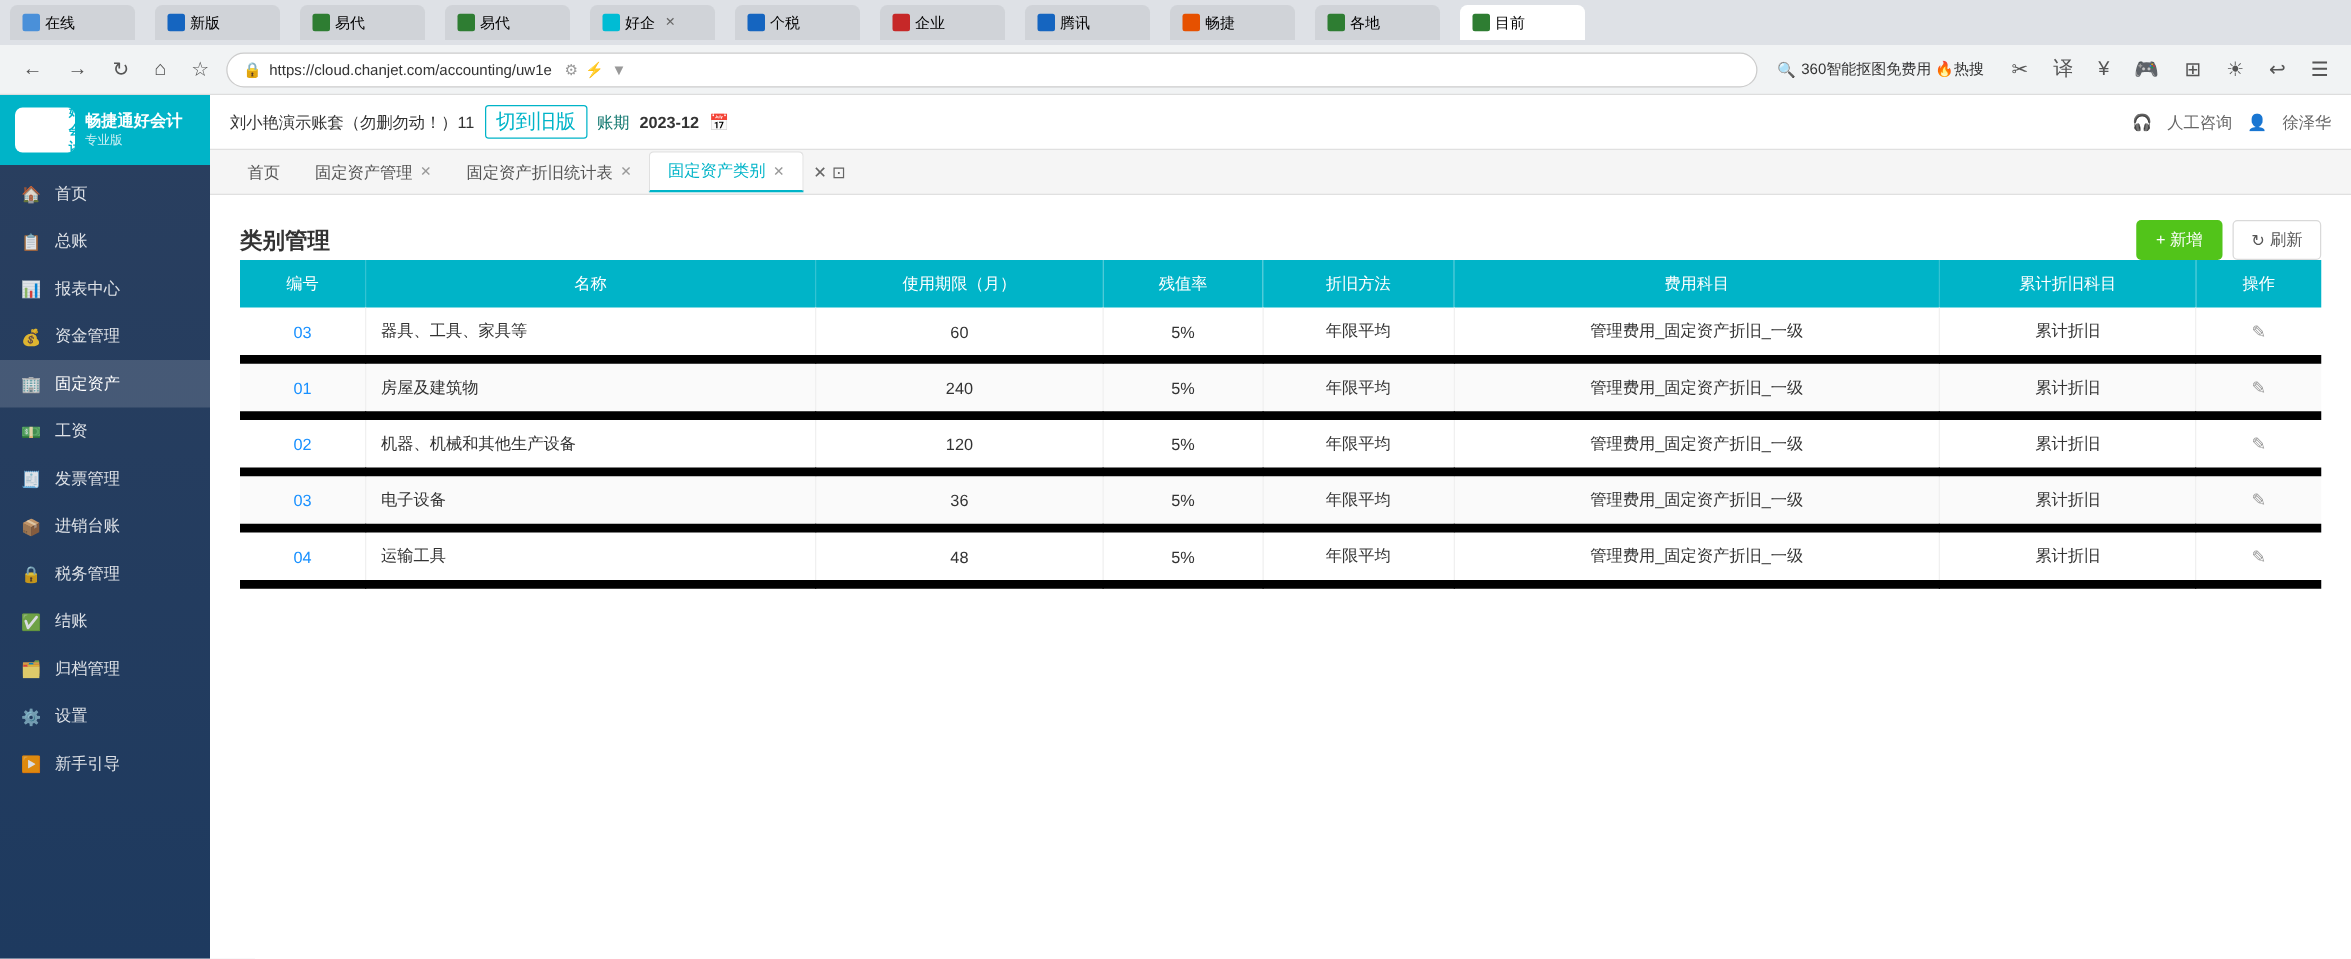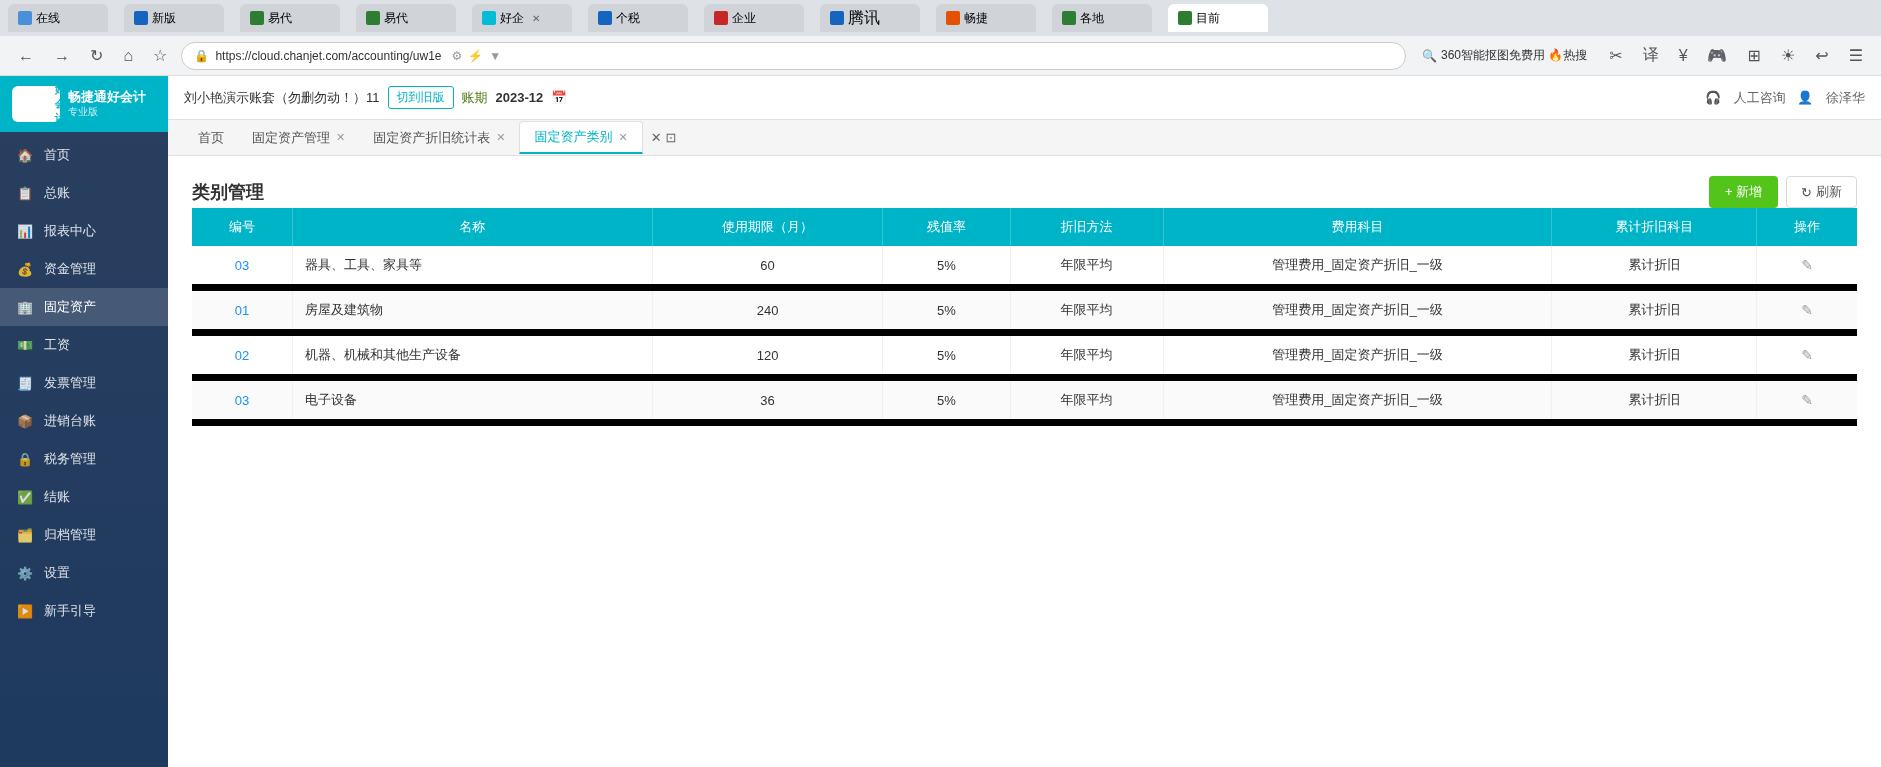--- a/index.html
+++ b/index.html
@@ -33,23 +33,23 @@
     .nav-item.active { background: rgba(255,255,255,0.15); color: #fff; }
     .nav-icon { width: 18px; height: 18px; display: flex; align-items: center; justify-content: center; flex-shrink: 0; }
 
     
     .main-content { flex: 1; display: flex; flex-direction: column; overflow: hidden; }
 
     
     .top-bar { background: #fff; border-bottom: 1px solid #e0e0e0; height: 44px; display: flex; align-items: center; padding: 0 16px; justify-content: space-between; }
     .top-bar-left { display: flex; align-items: center; gap: 8px; font-size: 13px; }
     .account-name { color: #333; font-size: 13px; }
-    .period-label { color: #4d7c0f; font-size: 13px; }
+    .period-label { color: #0f766e; font-size: 13px; }
     .period-value { color: #333; font-size: 13px; font-weight: bold; }
-    .btn-switch { border: 1px solid #00b4c8; color: #00b4c8; background: #fff; padding: 2px 8px; border-radius: 3px; font-size: 12px; cursor: pointer; }
+    .btn-switch { border: 1px solid #00b4c8; color: #00b4c8; background: #fff; padding: 2px 8px; border-radius: 3px; font-size: 16px; cursor: pointer; }
     .top-bar-right { display: flex; align-items: center; gap: 12px; color: #666; font-size: 13px; }
 
     
     .tab-bar { background: #f5f5f5; border-bottom: 1px solid #e0e0e0; display: flex; align-items: center; padding: 0 16px; height: 36px; gap: 0; }
     .page-tab { display: flex; align-items: center; gap: 6px; padding: 6px 14px; font-size: 13px; cursor: pointer; color: #555; border-bottom: 2px solid transparent; background: none; border: none; }
     .page-tab.active { background: #fff; border: 1px solid #e0e0e0; border-bottom: 2px solid #00b4c8; color: #00b4c8; border-radius: 4px 4px 0 0; }
     .tab-close-btn { font-size: 11px; color: #999; cursor: pointer; }
 
     
     .content-area { flex: 1; padding: 20px 24px; overflow-y: auto; background: #fff; }
@@ -101,21 +101,21 @@
   <div class="browser-tab">
     <span style="width:14px;height:14px;background:#1565c0;border-radius:2px;display:inline-block;"></span>
     <span style="font-size:12px;">个税</span>
   </div>
   <div class="browser-tab">
     <span style="width:14px;height:14px;background:#c62828;border-radius:2px;display:inline-block;"></span>
     <span style="font-size:12px;">企业</span>
   </div>
   <div class="browser-tab">
     <span style="width:14px;height:14px;background:#1565c0;border-radius:2px;display:inline-block;"></span>
-    <span style="font-size:16px;">腾讯</span>
+    <span style="font-size:12px;">腾讯</span>
   </div>
   <div class="browser-tab">
     <span style="width:14px;height:14px;background:#e65100;border-radius:2px;display:inline-block;"></span>
     <span style="font-size:12px;">畅捷</span>
   </div>
   <div class="browser-tab">
     <span style="width:14px;height:14px;background:#2e7d32;border-radius:2px;display:inline-block;"></span>
     <span style="font-size:12px;">各地</span>
   </div>
   <div class="browser-tab active">
@@ -314,17 +314,27 @@
             <tr>
     <td style="color:#1890ff;">03</td>
     <td>电子设备</td>
     <td>36</td>
     <td>5%</td>
     <td>年限平均</td>
     <td>管理费用_固定资产折旧_一级</td>
     <td>累计折旧</td>
     <td><span class="edit-icon">✎</span></td>
   </tr>
+            <tr>
+    <td style="color:#1890ff;">04</td>
+    <td>运输工具</td>
+    <td>48</td>
+    <td>5%</td>
+    <td>年限平均</td>
+    <td>管理费用_固定资产折旧_一级</td>
+    <td>累计折旧</td>
+    <td><span class="edit-icon">✎</span></td>
+  </tr>
           </tbody>
       </table>
     </div>
   </div>
 </div>
 
 </body></html>

